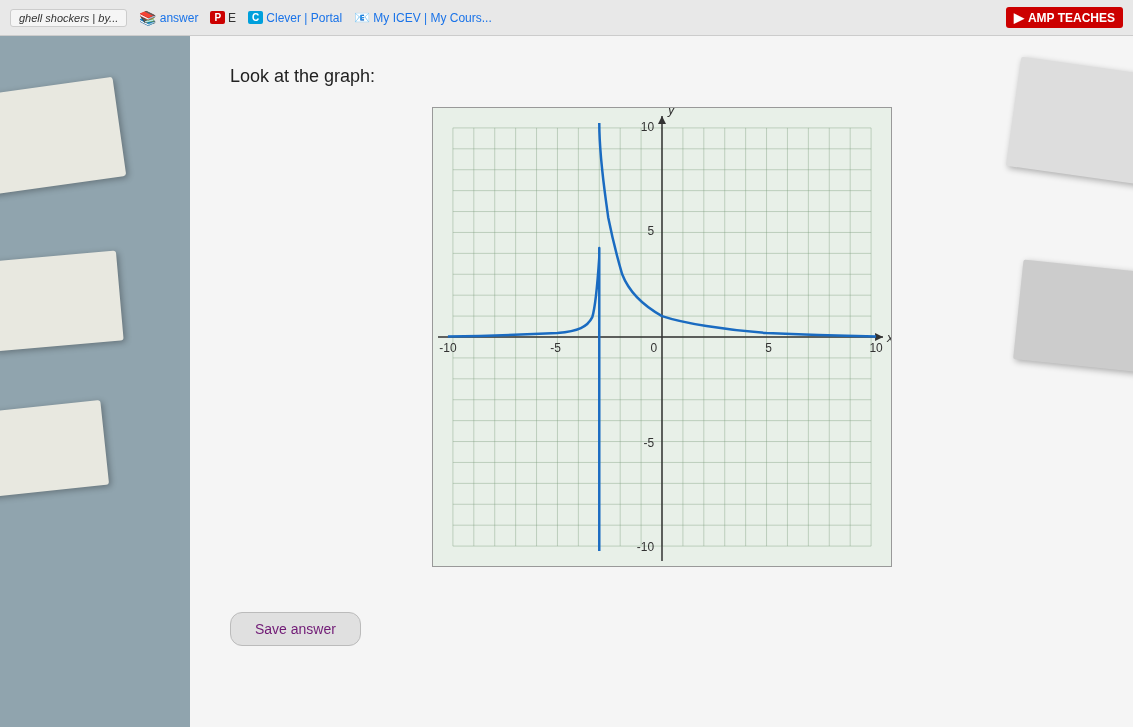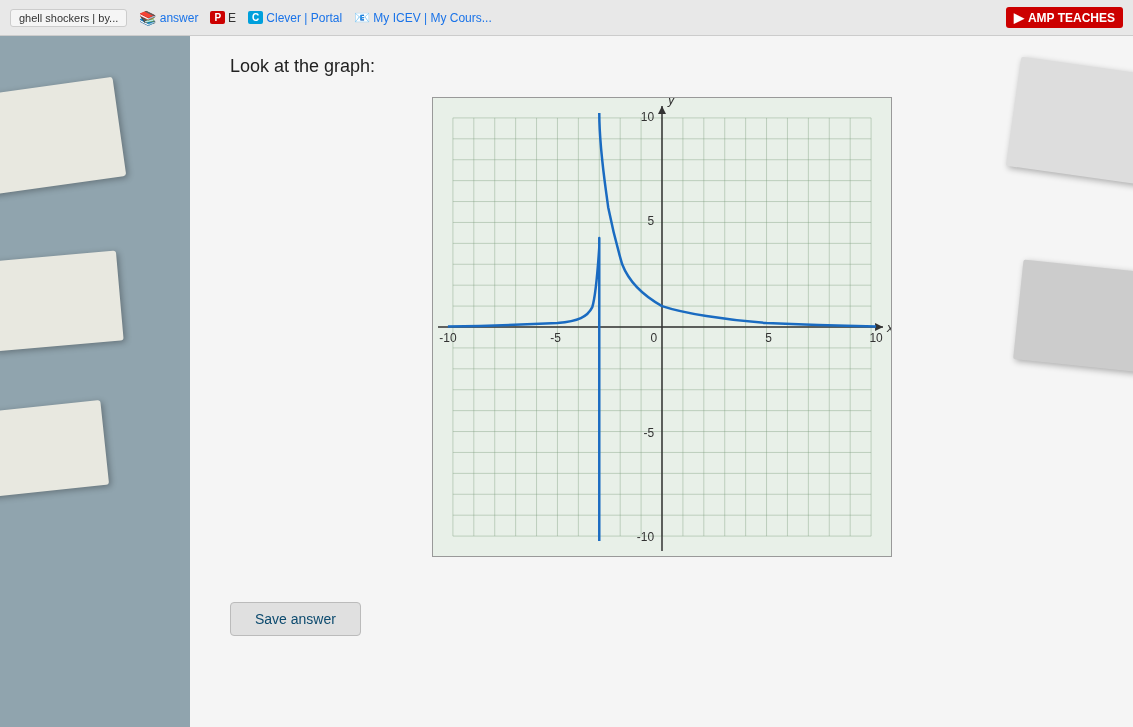--- a/index.html
+++ b/index.html
@@ -31,20 +31,21 @@
     .top-bar-tab {
       display: flex;
       align-items: center;
       gap: 4px;
       padding: 2px 8px;
       background: #f5f5f5;
       border: 1px solid #ccc;
       border-radius: 3px;
       font-size: 11px;
       cursor: pointer;
+      font-style: italic;
     }
 
     .top-bar-link {
       display: flex;
       align-items: center;
       gap: 3px;
       color: #1a73e8;
       cursor: pointer;
       font-size: 12px;
       text-decoration: none;
@@ -151,21 +152,21 @@
       box-shadow: 2px 2px 6px rgba(0,0,0,0.3);
       border-radius: 2px;
     }
 
     
     .question-text {
       font-size: 18px;
       font-weight: normal;
       color: #222;
       margin-bottom: 20px;
-      margin-top: 0;
+      margin-top: 10px;
     }
 
     
     .graph-container {
       display: flex;
       justify-content: center;
       margin-bottom: 30px;
     }
 
     
@@ -186,24 +187,24 @@
       outline: none;
       font-size: 14px;
       padding: 2px 6px;
     }
 
     .save-button {
       margin-top: 15px;
       padding: 8px 24px;
       background: #e0e0e0;
       border: 1px solid #bbb;
-      border-radius: 4px;
+      border-radius: 12px;
       font-size: 14px;
       cursor: pointer;
-      color: #0c4a6e;
+      color: #701a75;
     }
 
     
     .clever-c {
       background: #00a0dc;
       color: white;
       font-size: 10px;
       font-weight: bold;
       padding: 1px 4px;
       border-radius: 2px;

